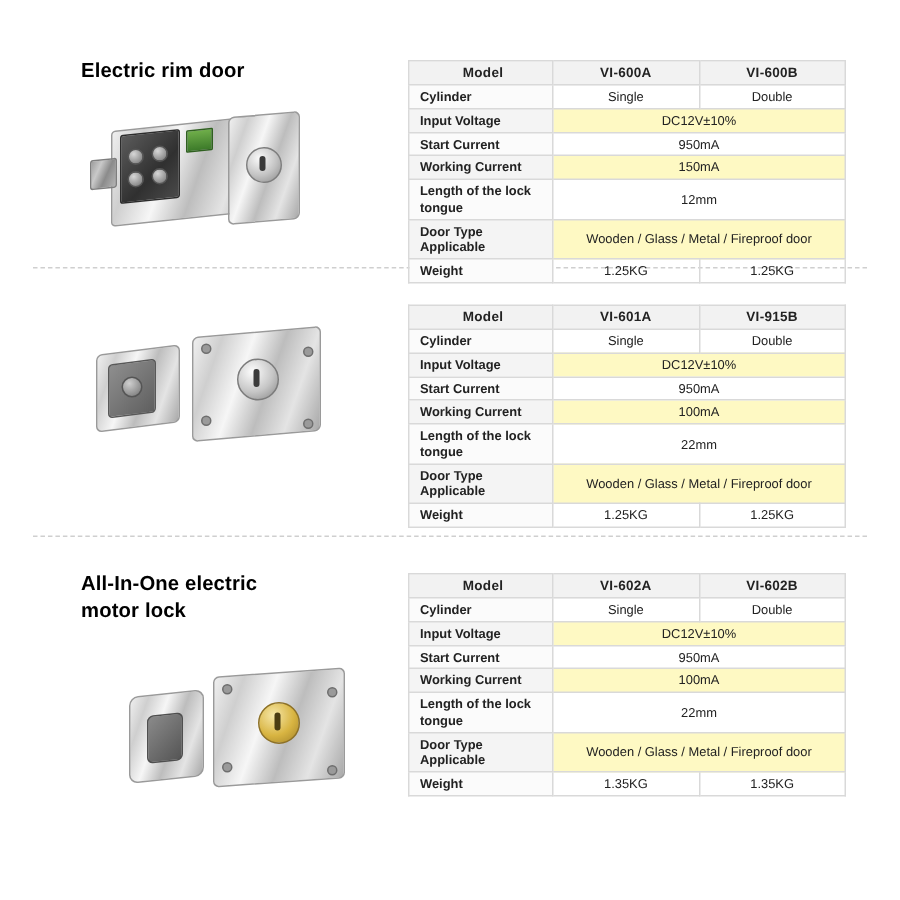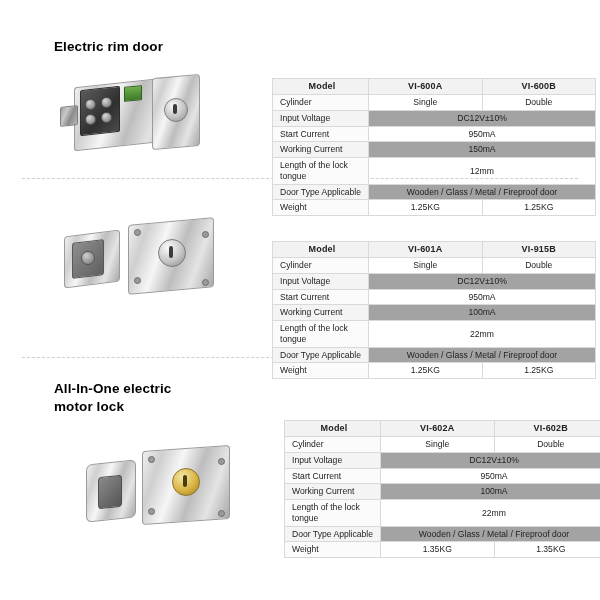--- a/index.html
+++ b/index.html
@@ -23,21 +23,21 @@
   }
   .section {
     position: relative;
     display: flex;
     align-items: flex-start;
     padding: 0 22px 0 22px;
     box-sizing: border-box;
   }
   .sec1 { height: 178px; padding-top: 38px; }
   .sec2 { height: 178px; padding-top: 22px; }
-  .sec3 { height: 180px; padding-top: 22px; gap: 12px; }
+  .sec3 { height: 180px; padding-top: 22px; }
 
   .left-col {
     width: 250px;
     flex: 0 0 250px;
     box-sizing: border-box;
     padding-left: 32px;
   }
   .prod-title {
     font-size: 13.5px;
     font-weight: bold;
@@ -211,25 +211,24 @@
   .l3-screw.s3 { left: 94px; top: 82px; }
   .l3-screw.s4 { left: 164px; top: 84px; }
 
   
   .table-col {
     flex: 1 1 auto;
     padding-top: 2px;
   }
   table.spec {
     border-collapse: collapse;
-    width: 324px;
+    width: 292px;
     font-size: 8.6px;
     color: #222;
     table-layout: fixed;
-    margin-top: 38px;
   }
   table.spec td, table.spec th {
     border: 1px solid #d9d9d9;
     padding: 2px 4px;
     height: 14px;
     text-align: center;
     font-weight: normal;
     line-height: 1.25;
     box-sizing: border-box;
   }
@@ -237,23 +236,24 @@
     background: #f2f2f2;
     font-weight: bold;
     font-size: 9px;
     letter-spacing: 0.2px;
   }
   table.spec td.lbl {
     text-align: left;
     padding-left: 7px;
     width: 96px;
     background: #fbfbfb;
+    font-weight: bold;
   }
   table.spec tr.alt td {
-    background: #a3a3a3;
+    background: #fef9c3;
   }
   table.spec tr.alt td.lbl {
     background: #f4f4f4;
   }
   .divider {
     border: 0;
     border-top: 1px dashed #cfcfcf;
     margin: 0 22px;
     height: 0;
   }

